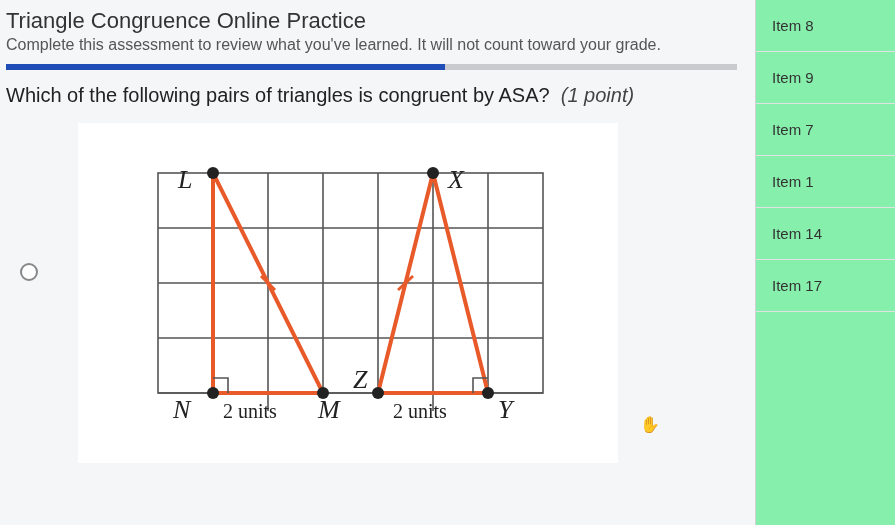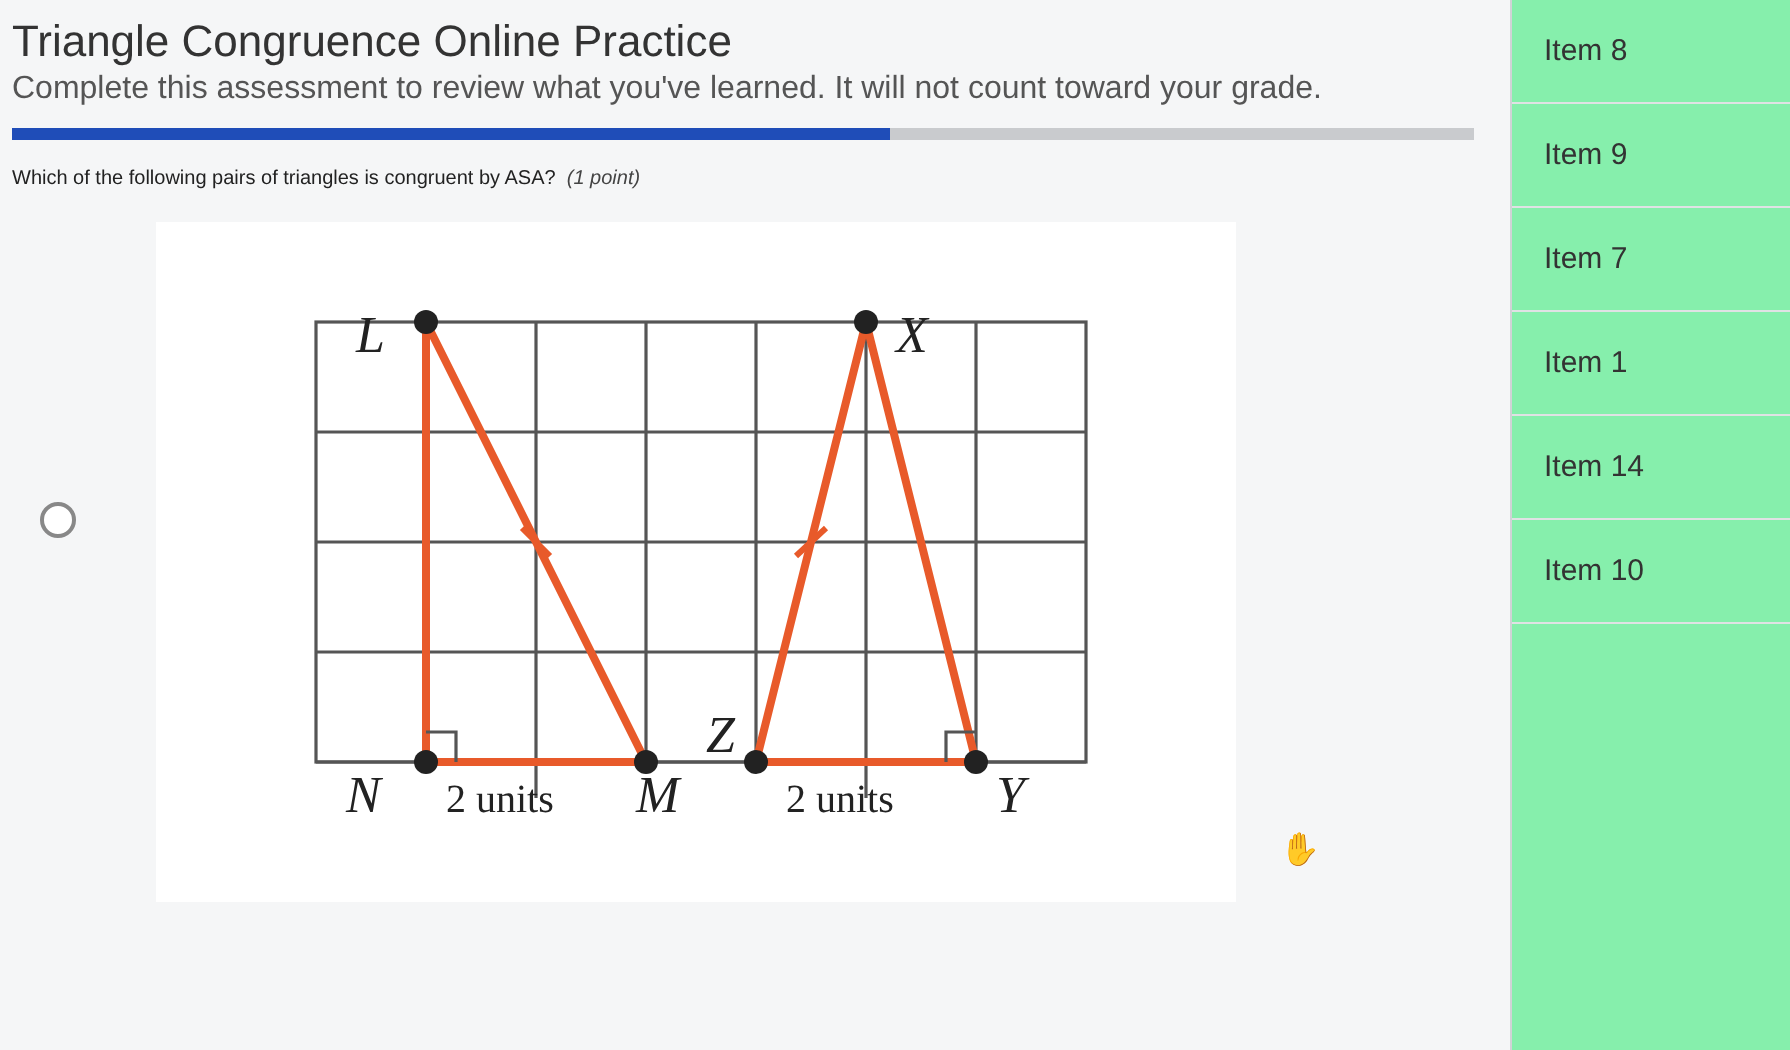--- a/index.html
+++ b/index.html
@@ -36,21 +36,21 @@
     margin-bottom: 14px;
     position: relative;
     width: 100%;
   }
   .progress-fill {
     height: 100%;
     background: #1f4db8;
     width: 60%;
   }
   .question {
-    font-size: 10px;
+    font-size: 20px;
     color: #222;
     margin-bottom: 16px;
   }
   .points {
     font-style: italic;
     color: #444;
   }
   .option-row {
     display: flex;
     align-items: flex-start;
@@ -208,18 +208,18 @@
     <div class="sidebar-item">
         <span>Item 7</span>
       </div>
     <div class="sidebar-item">
         <span>Item 1</span>
       </div>
     <div class="sidebar-item">
         <span>Item 14</span>
       </div>
     <div class="sidebar-item">
-        <span>Item 10</span>
+        <span>Item 17</span>
       </div>
   </div>
 </div>
 
 <span class="grab-cursor">✋</span>
 
 </body></html>

